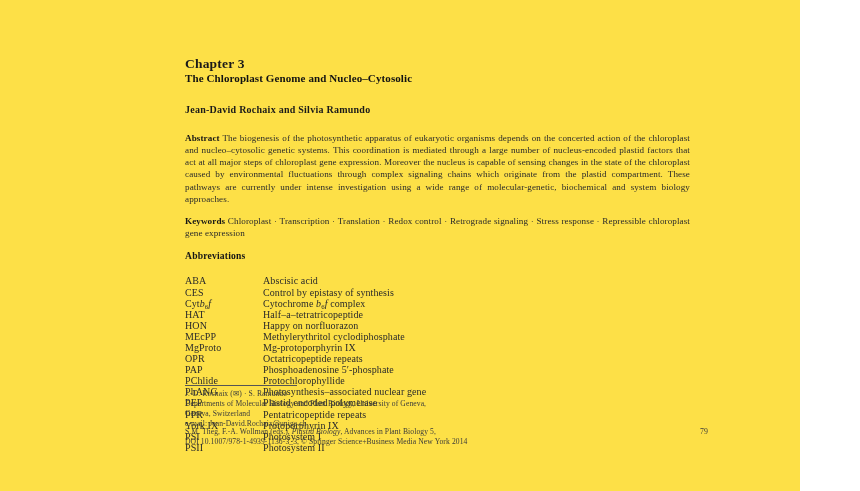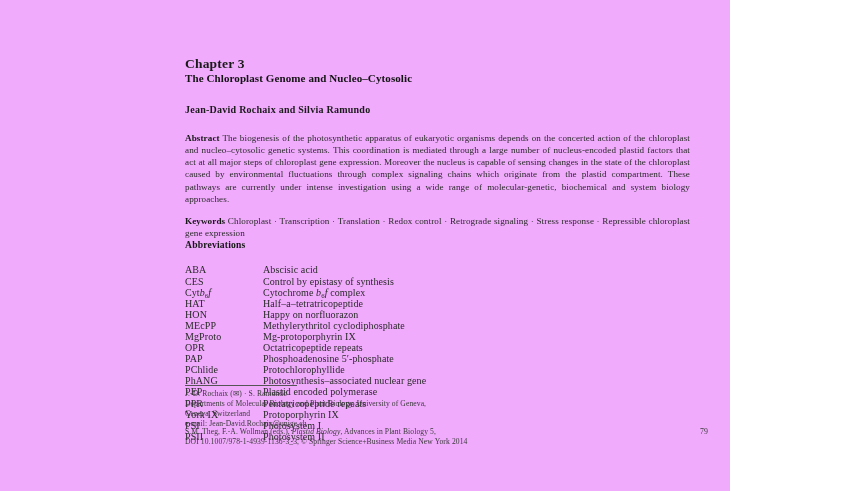--- a/index.html
+++ b/index.html
@@ -11,23 +11,23 @@
   body {
     width: 860px;
     height: 491px;
     overflow: hidden;
     font-family: "Liberation Serif", "DejaVu Serif", serif;
     color: #231f20;
     -webkit-font-smoothing: antialiased;
   }
   .page {
     position: relative;
-    width: 730px;
+    width: 800px;
     height: 491px;
-    background: #f0abfc;
+    background: #fde047;
     box-sizing: border-box;
   }
   .content {
     position: absolute;
     left: 185px;
     top: 56px;
     width: 505px;
   }
 
   
@@ -72,20 +72,21 @@
     margin-top: 10px;
     font-size: 9.1px;
     line-height: 1.345;
     text-align: justify;
     letter-spacing: 0.1px;
     color: #2a2a2a;
   }
 
   
   .abbrev-heading {
+    margin-top: 11px;
     font-size: 9.6px;
     font-weight: bold;
     letter-spacing: 0.2px;
     color: #161616;
   }
   table.abbrev {
     margin-top: 15px;
     border-collapse: collapse;
     font-size: 10px;
     line-height: 1.0;

